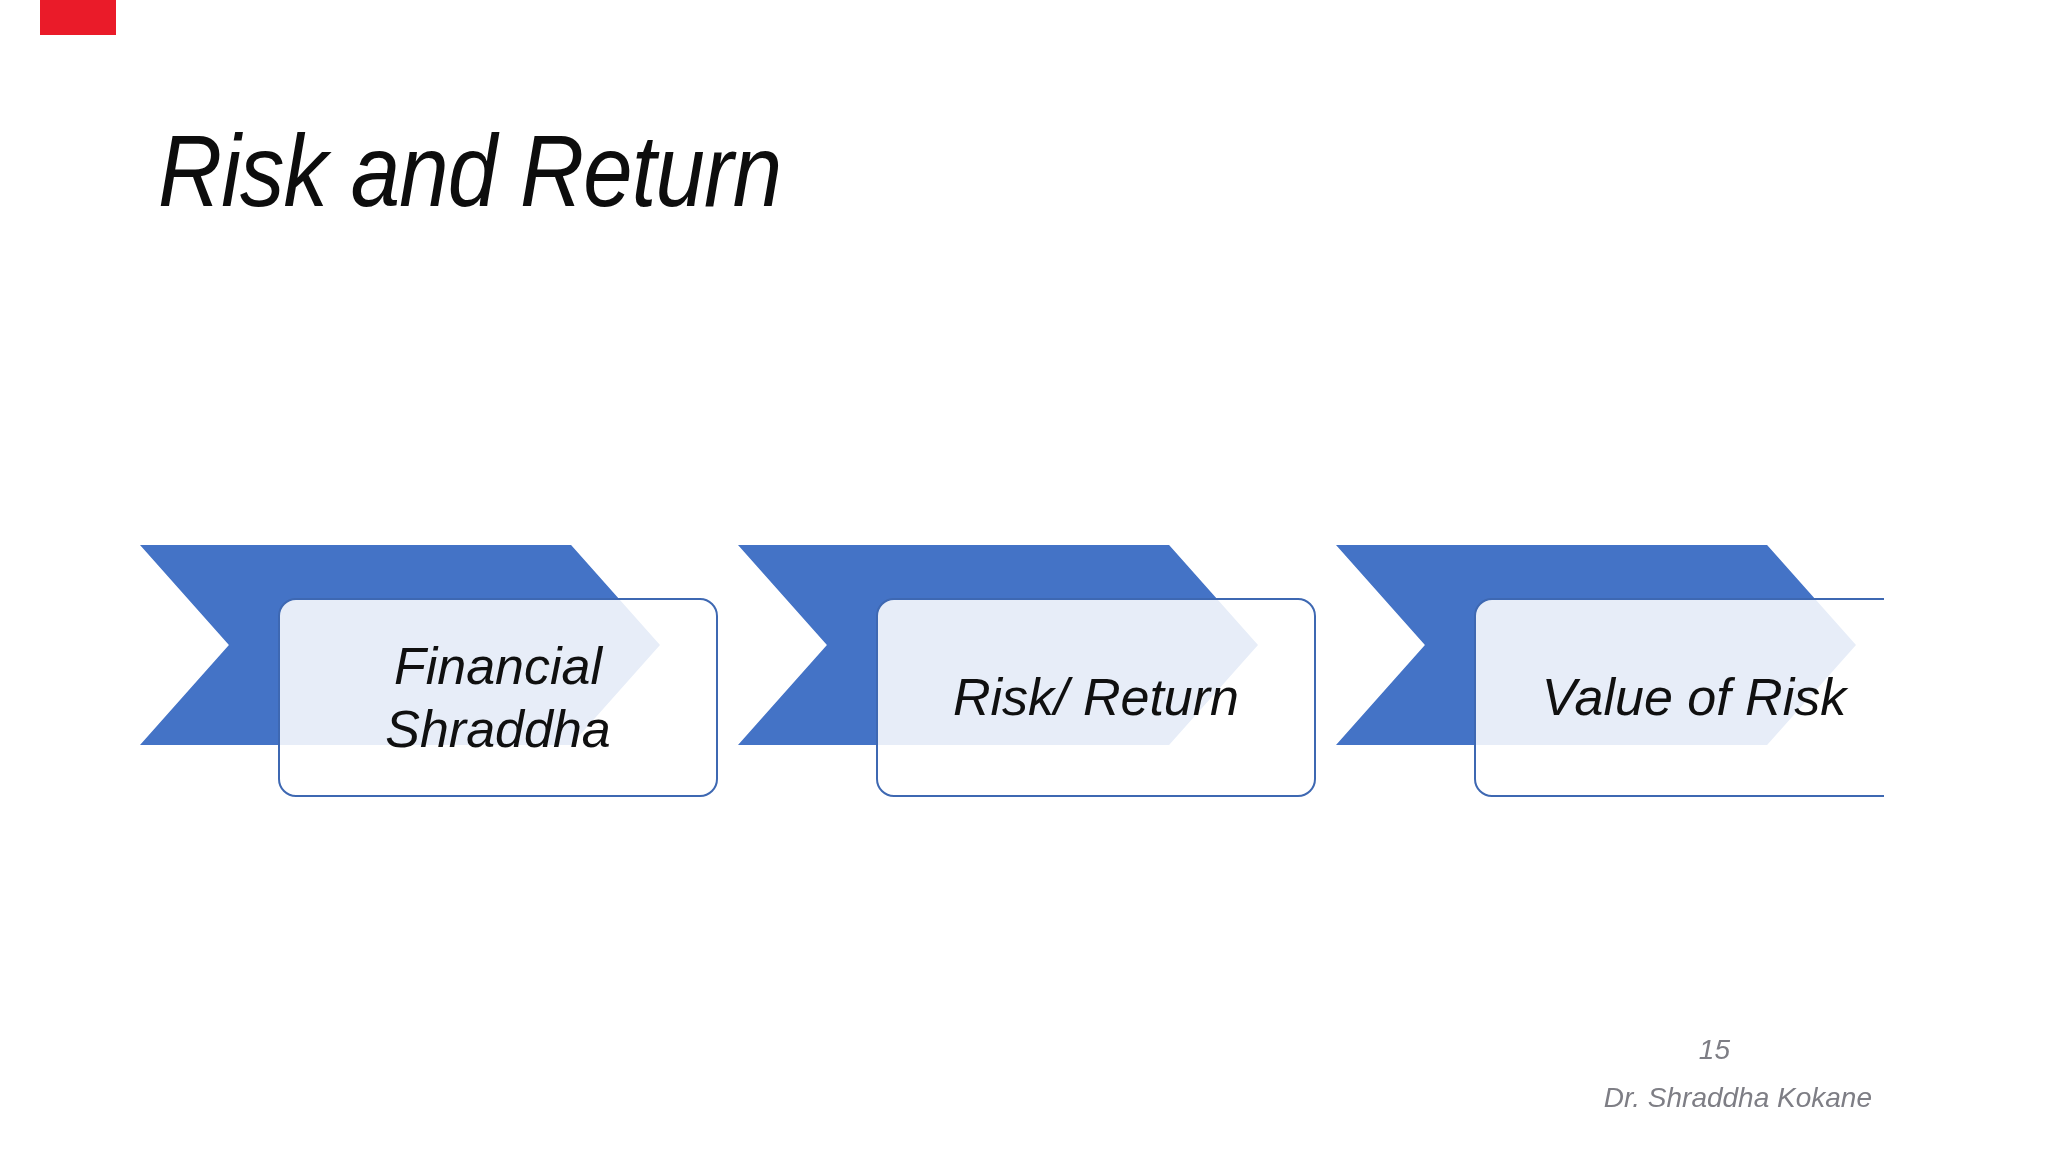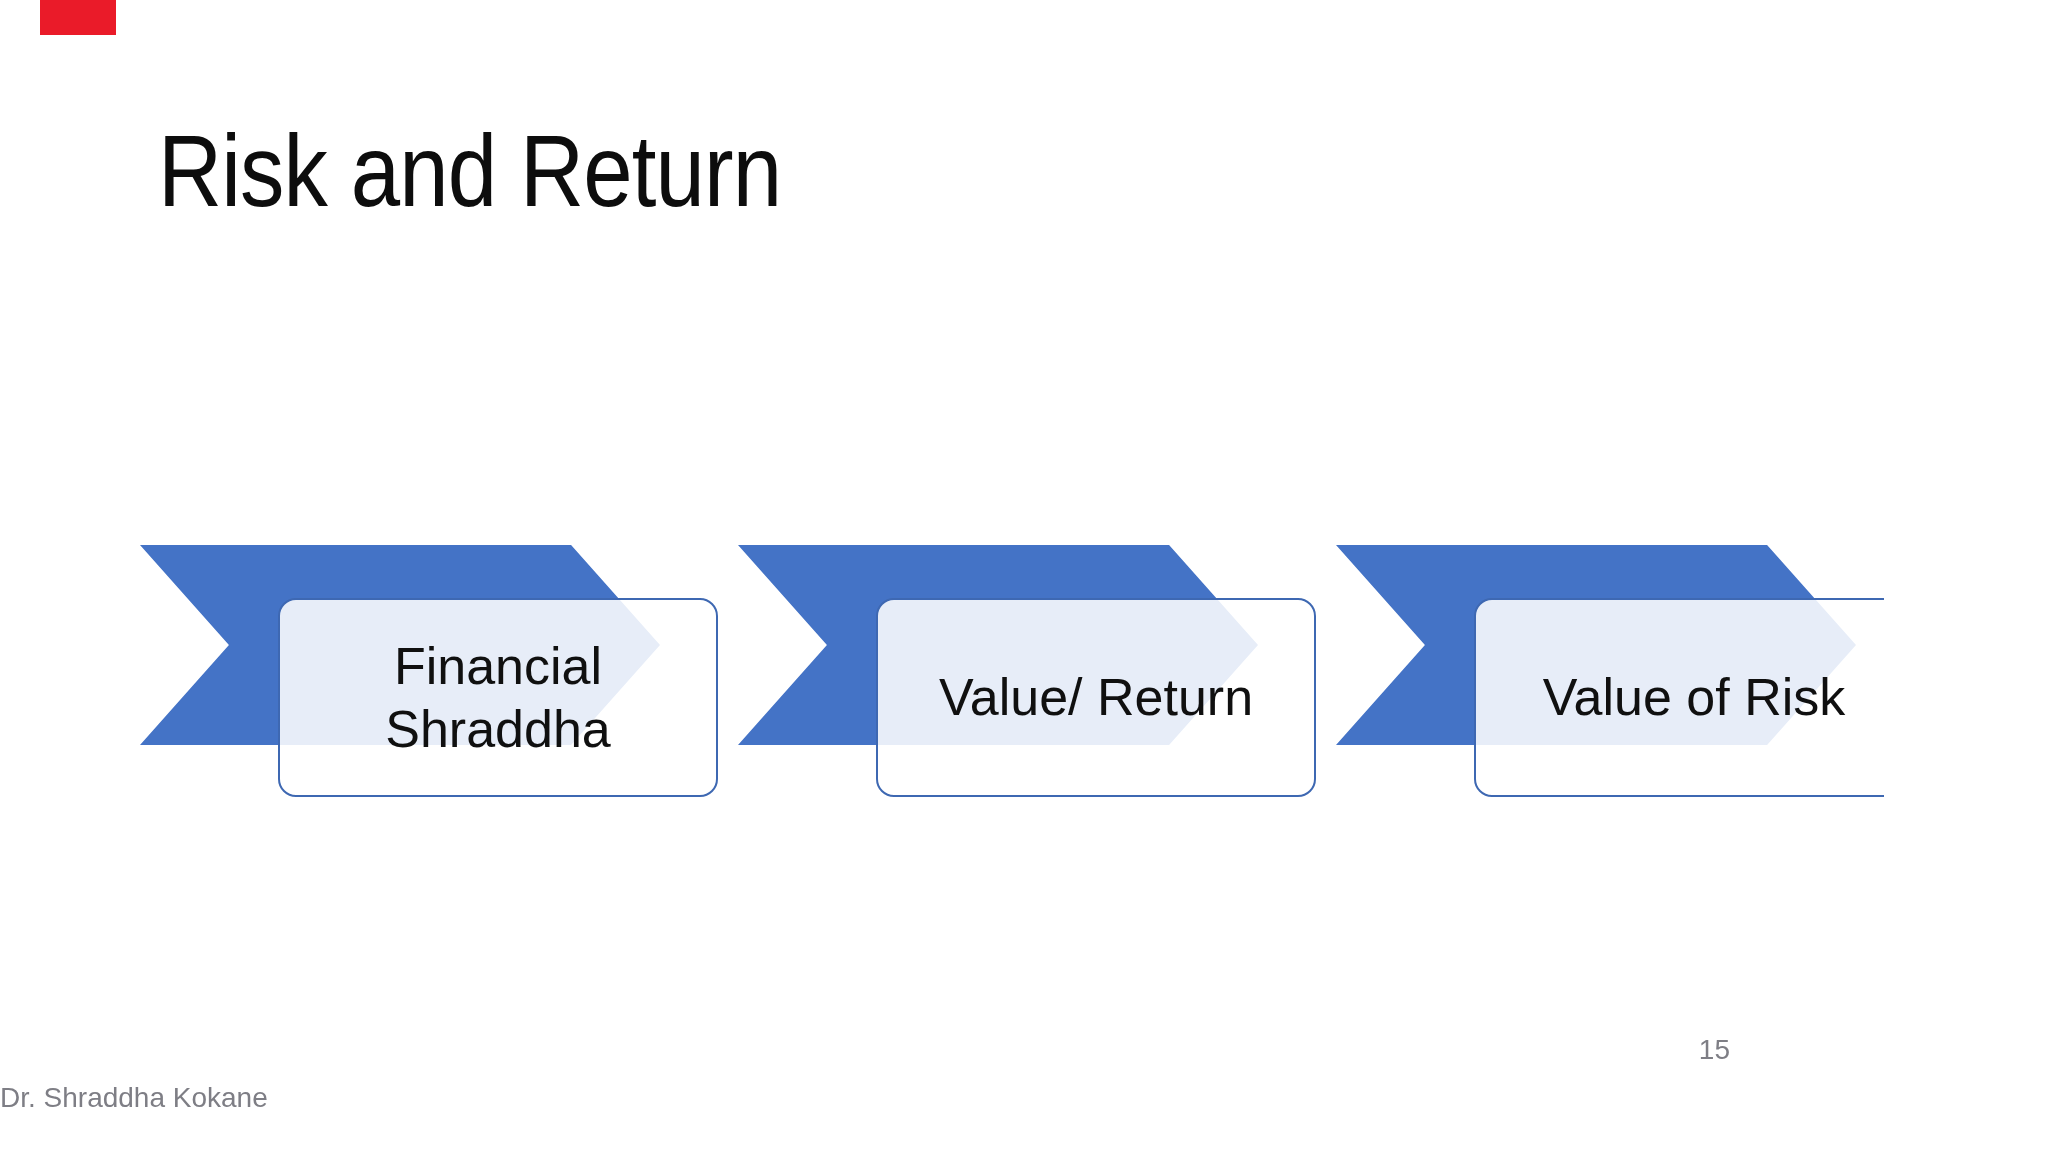--- a/index.html
+++ b/index.html
@@ -7,20 +7,21 @@
     padding: 0;
     background: #ffffff;
     font-family: "Liberation Sans", sans-serif;
   }
   .slide {
     position: relative;
     width: 1884px;
     height: 1152px;
     background: #ffffff;
     overflow: hidden;
+    font-style: italic;
   }
 
   
   .red-bar {
     position: absolute;
     left: 40px;
     top: 0;
     width: 76px;
     height: 35px;
     background: #EA1B29;
@@ -81,23 +82,23 @@
     font-size: 52px;
     line-height: 1.2;
     color: #101010;
     white-space: pre-line;
   }
 
   
   .footer-author {
     position: absolute;
     left: 0;
-    right: 4px;
+    right: 12px;
     top: 1082px;
-    text-align: left;
+    text-align: right;
     font-size: 28px;
     color: #7E7E85;
   }
   .page-number {
     position: absolute;
     right: 154px;
     top: 1034px;
     font-size: 28px;
     color: #7E7E85;
   }
@@ -115,21 +116,21 @@
     <div class="chevron"></div>
     <div class="card">
       <div class="card-label">Financial
 Shraddha</div>
     </div>
   </div>
 
   <div class="step step-2">
     <div class="chevron"></div>
     <div class="card">
-      <div class="card-label">Value/ Return</div>
+      <div class="card-label">Risk/ Return</div>
     </div>
   </div>
 
   <div class="step step-3">
     <div class="chevron"></div>
     <div class="card">
       <div class="card-label">Value of Risk</div>
     </div>
   </div>
 

